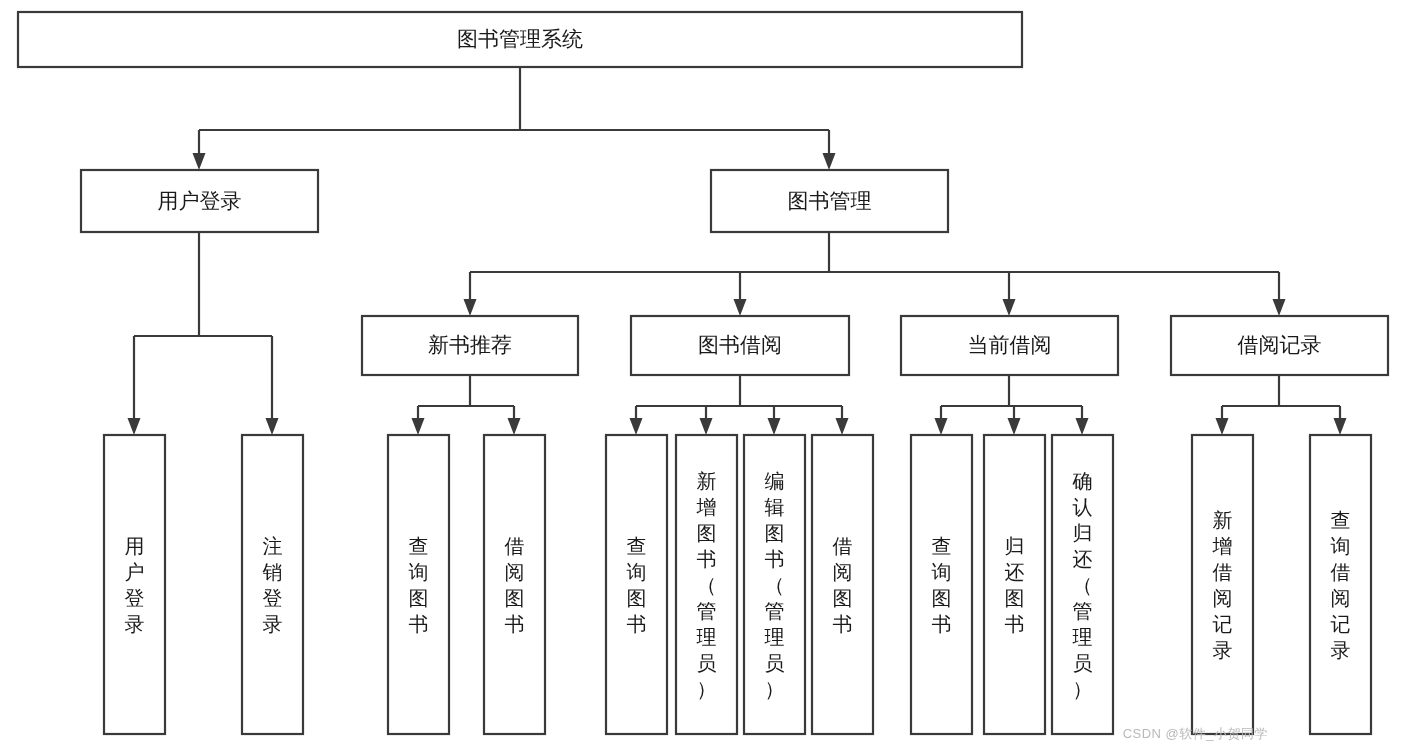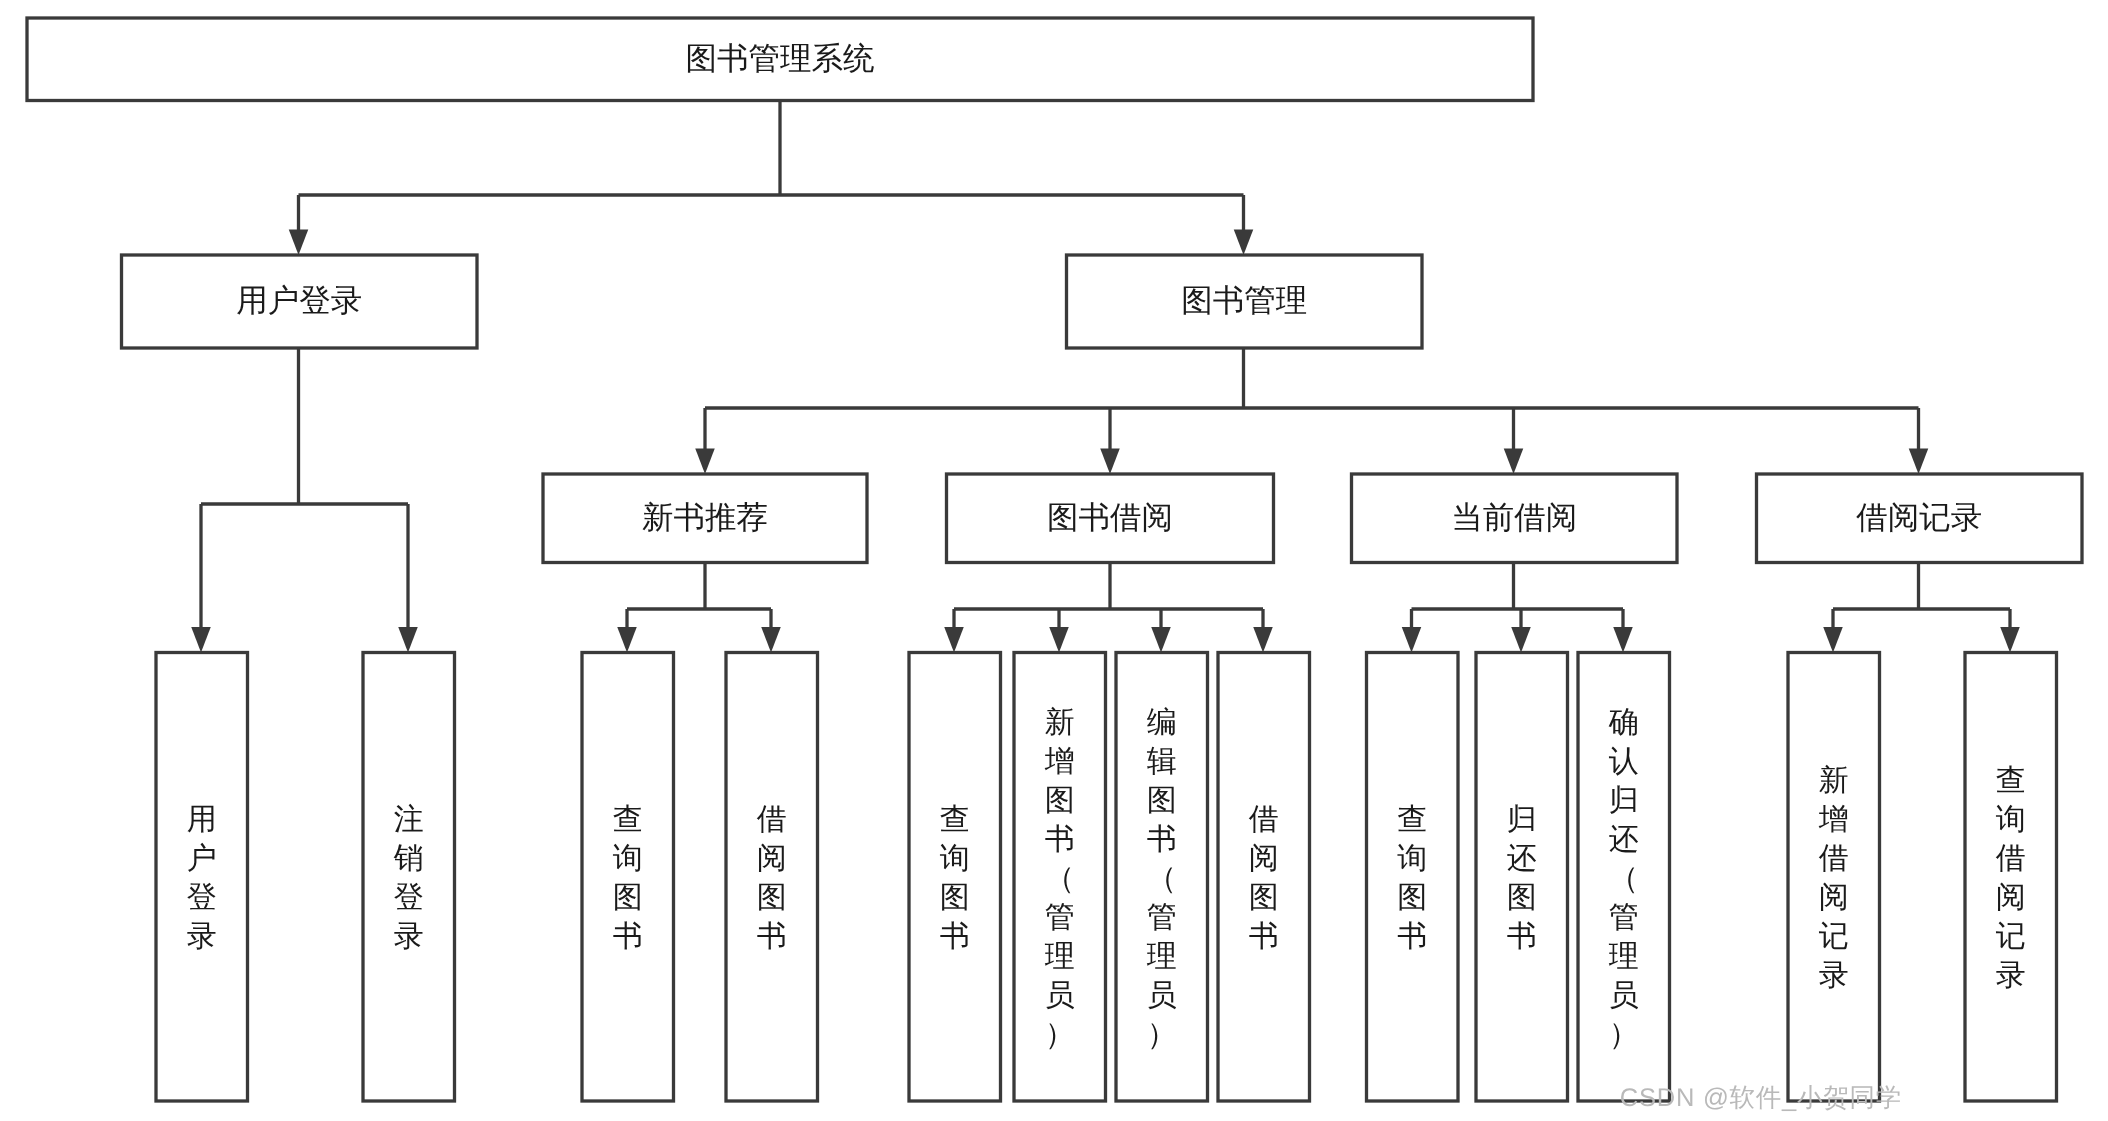--- a/index.html
+++ b/index.html
@@ -53,21 +53,21 @@
     font-family: "Liberation Sans", "DejaVu Sans", sans-serif;
     font-size: 20px;
     fill: #1a1a1a;
     text-anchor: middle;
   }
   .watermark {
     position: absolute;
     right: 12px;
     bottom: 4px;
     font-family: "Liberation Sans", "DejaVu Sans", sans-serif;
-    font-size: 17px;
+    font-size: 13px;
     color: #b9b9b9;
     white-space: nowrap;
     letter-spacing: 0.5px;
     user-select: none;
     text-align: center;
   }
 </style>
 </head>
 <body>
 

